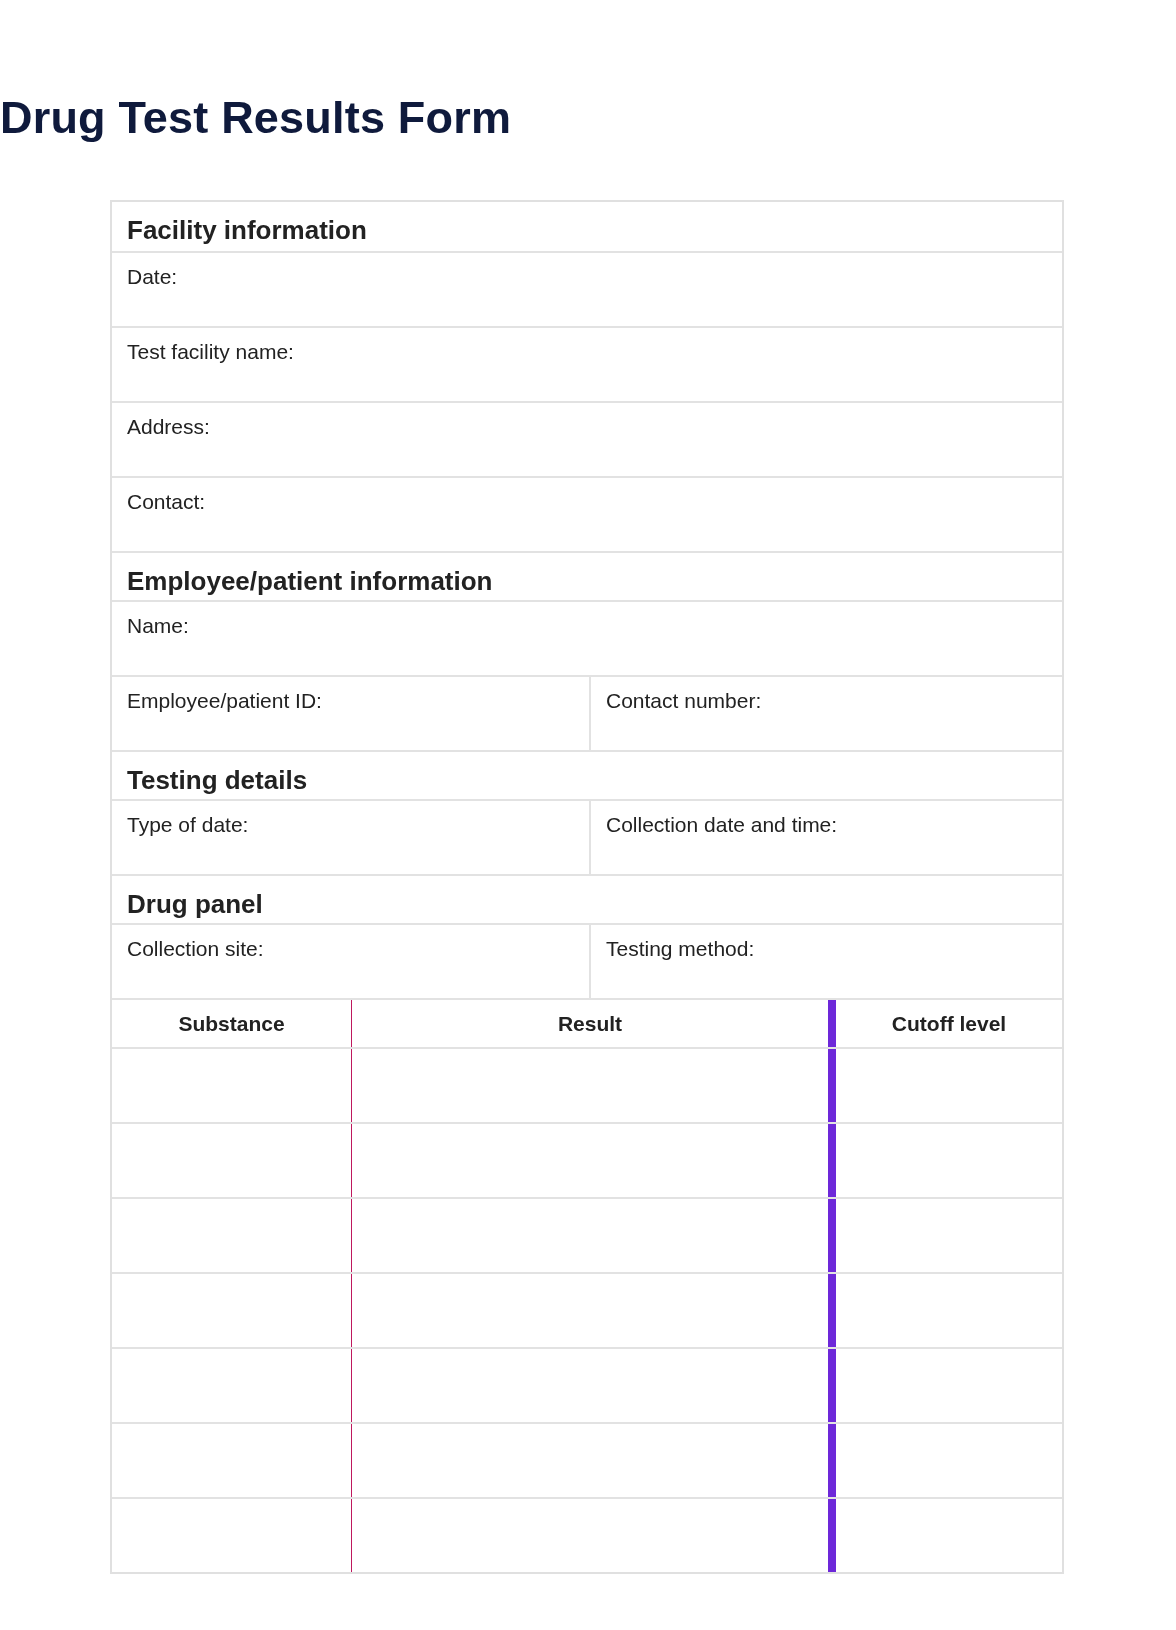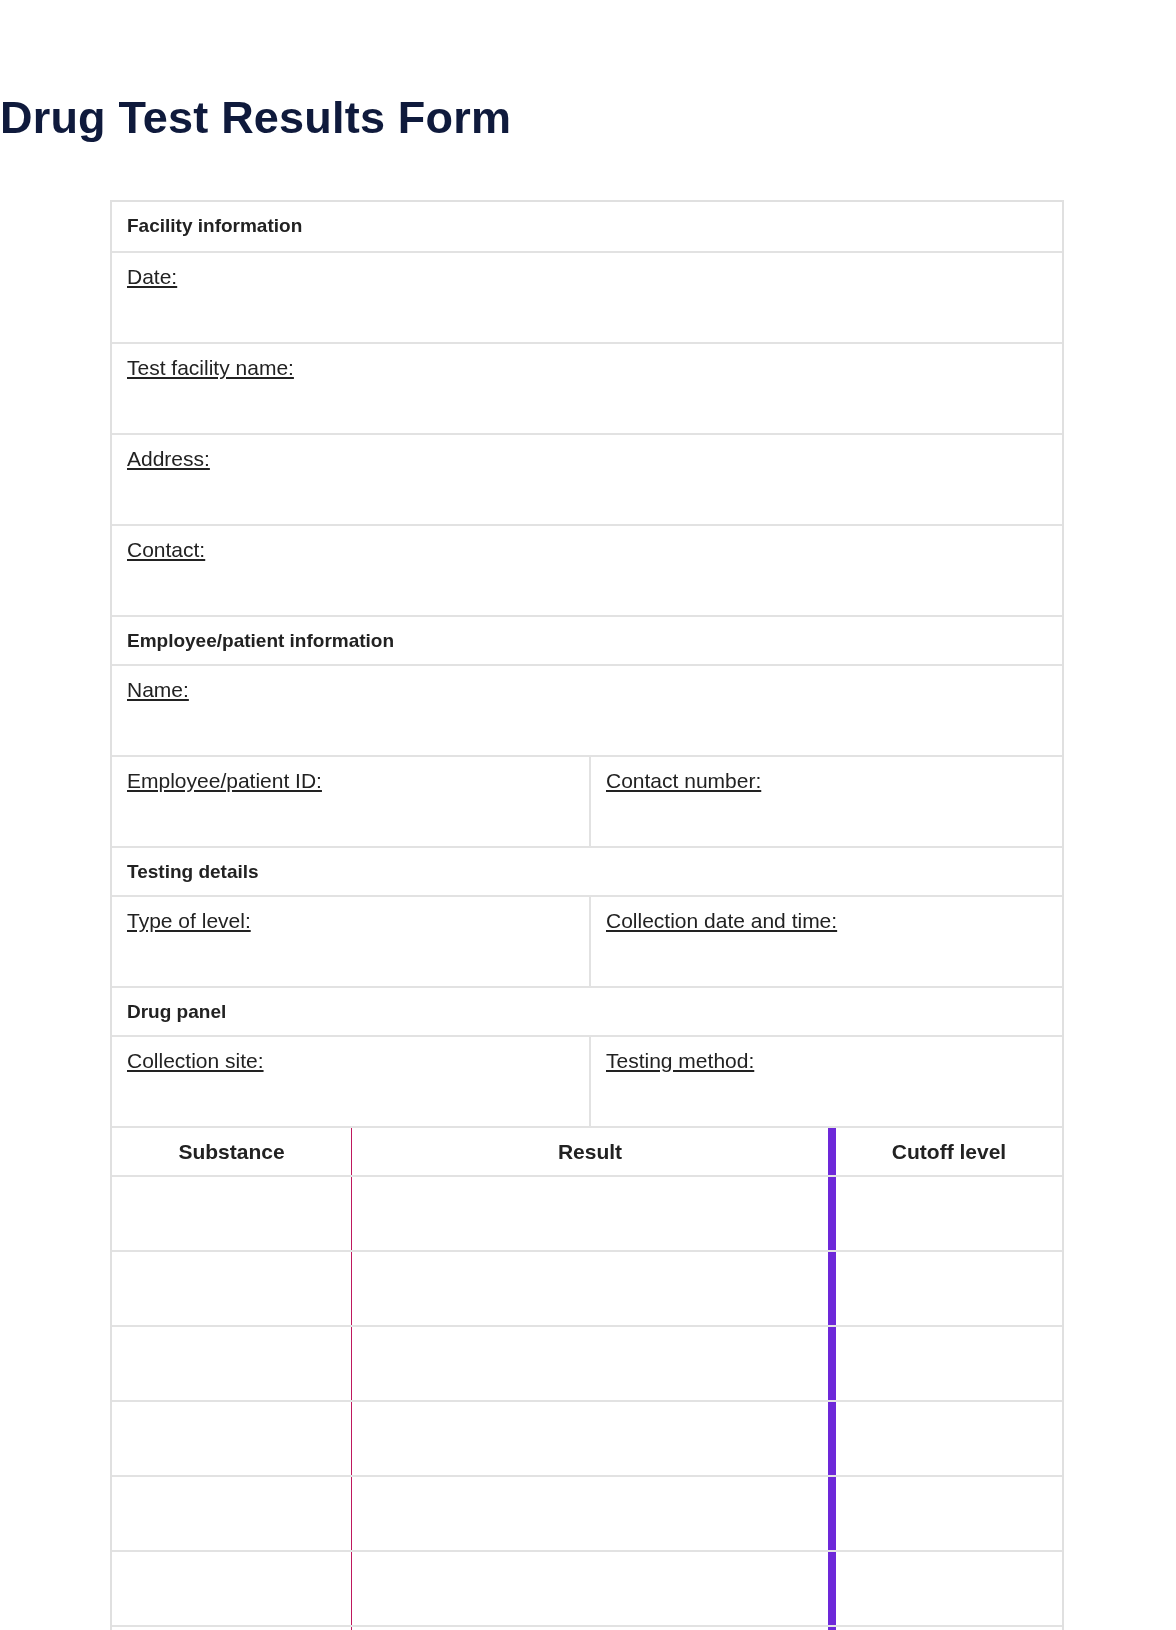--- a/index.html
+++ b/index.html
@@ -9,22 +9,22 @@
     position: absolute; top: 92px; left: 0; width: 1176px;
     text-align: left; font-size: 45px; font-weight: bold; color: #0f1a3c;
     letter-spacing: 0.2px;
   }
   .form {
     position: absolute; top: 200px; left: 110px; width: 954px;
     border: 2px solid #e0e0e0;
   }
   .row { display: flex; border-top: 2px solid #e2e2e2; }
   .row:first-child { border-top: none; }
-  .section-header { height: 49px; padding: 13px 15px 0 15px; font-size: 19px; font-weight: bold; color: #222; }
-  .field-row { height: 91px; text-decoration: underline; }
+  .section-header { height: 49px; padding: 13px 15px 0 15px; font-size: 26px; font-weight: bold; color: #222; }
+  .field-row { height: 75px; }
   .cell { flex: 1; padding: 12px 15px 0 15px; font-size: 21px; color: #222; }
   .cell.half { flex: 0 0 477px; }
   .cell.half + .cell.half { flex: 1; border-left: 2px solid #e2e2e2; }
   .drug-head { height: 49px; }
   .drug-row { height: 75px; }
   .dcol { padding: 0; display: flex; align-items: center; justify-content: center; font-size: 21px; font-weight: bold; }
   .dcol.c1 { flex: 0 0 239px; border-radius: 20px; }
   .dcol.c2 { flex: 0 0 477px; border-left: 1px solid #be185d; }
   .dcol.c3 { flex: 1; border-left: 8px solid #6d28d9; }
 </style>
@@ -53,21 +53,21 @@
   <div class="row field-row">
     <div class="cell half">Name:</div>
   </div>
   <div class="row field-row">
     <div class="cell half">Employee/patient ID:</div>
     <div class="cell half">Contact number:</div>
   </div>
 
   <div class="row section-header">Testing details</div>
   <div class="row field-row">
-    <div class="cell half">Type of level:</div>
+    <div class="cell half">Type of date:</div>
     <div class="cell half">Collection date and time:</div>
   </div>
   <div class="row section-header">Drug panel</div>
 
   <div class="row field-row">
     <div class="cell half">Collection site:</div>
     <div class="cell half">Testing method:</div>
   </div>
   <div class="row drug-head">
     <div class="dcol c1">Substance</div>

